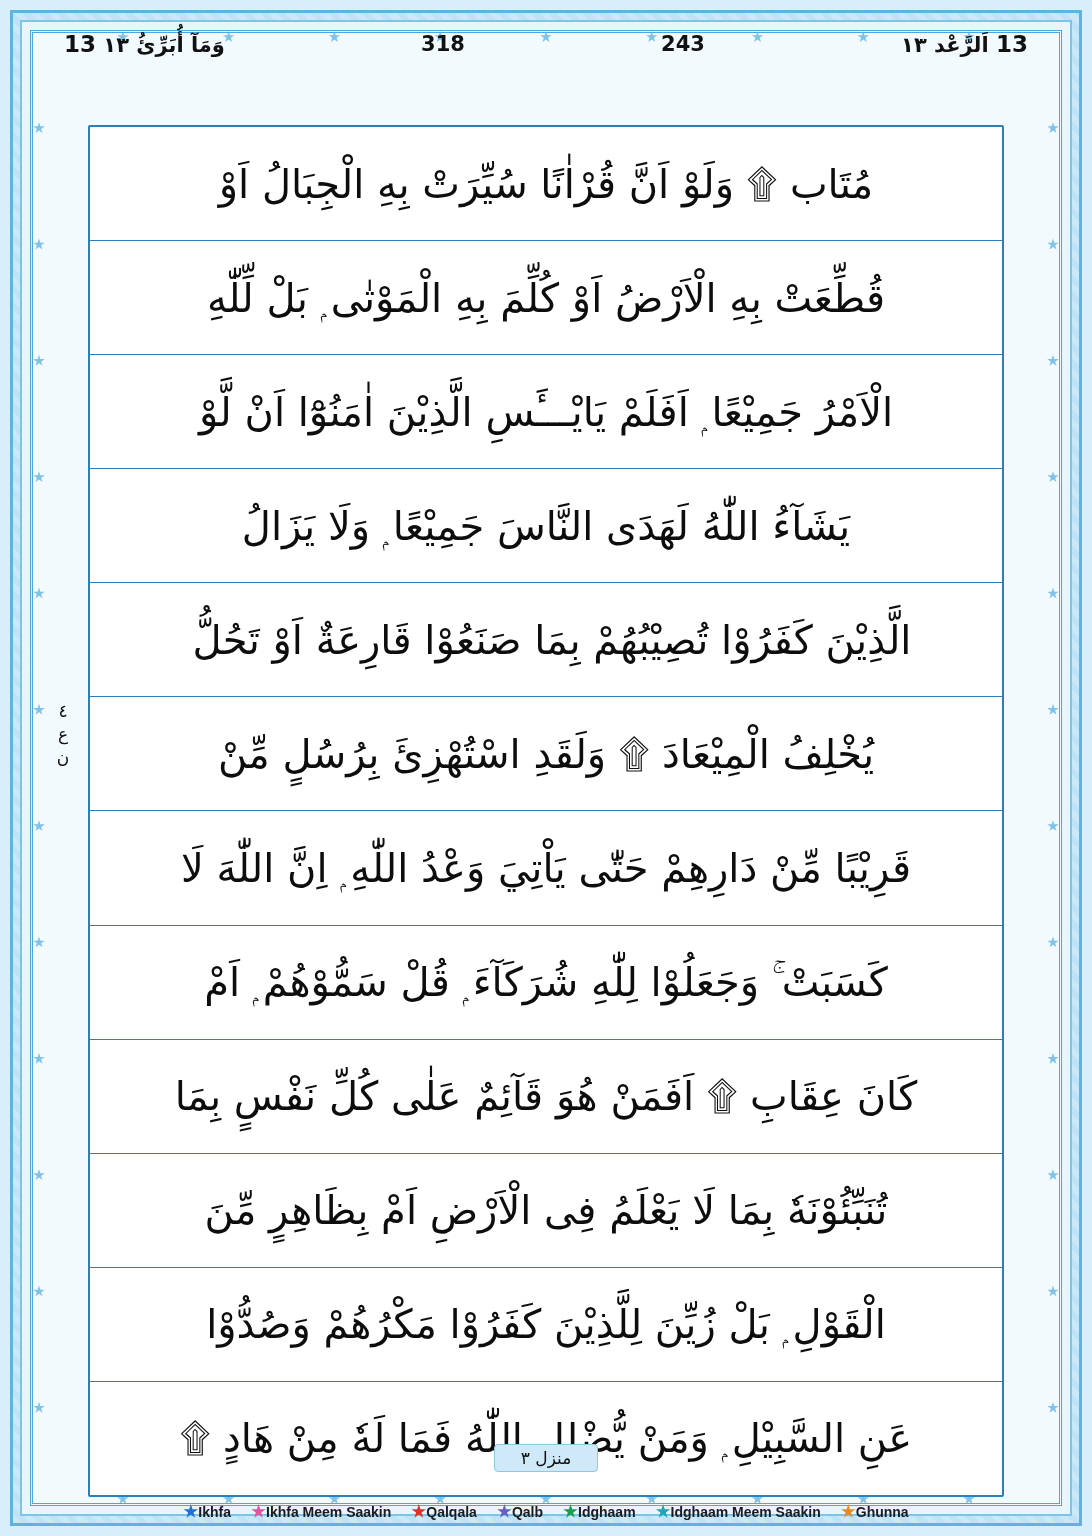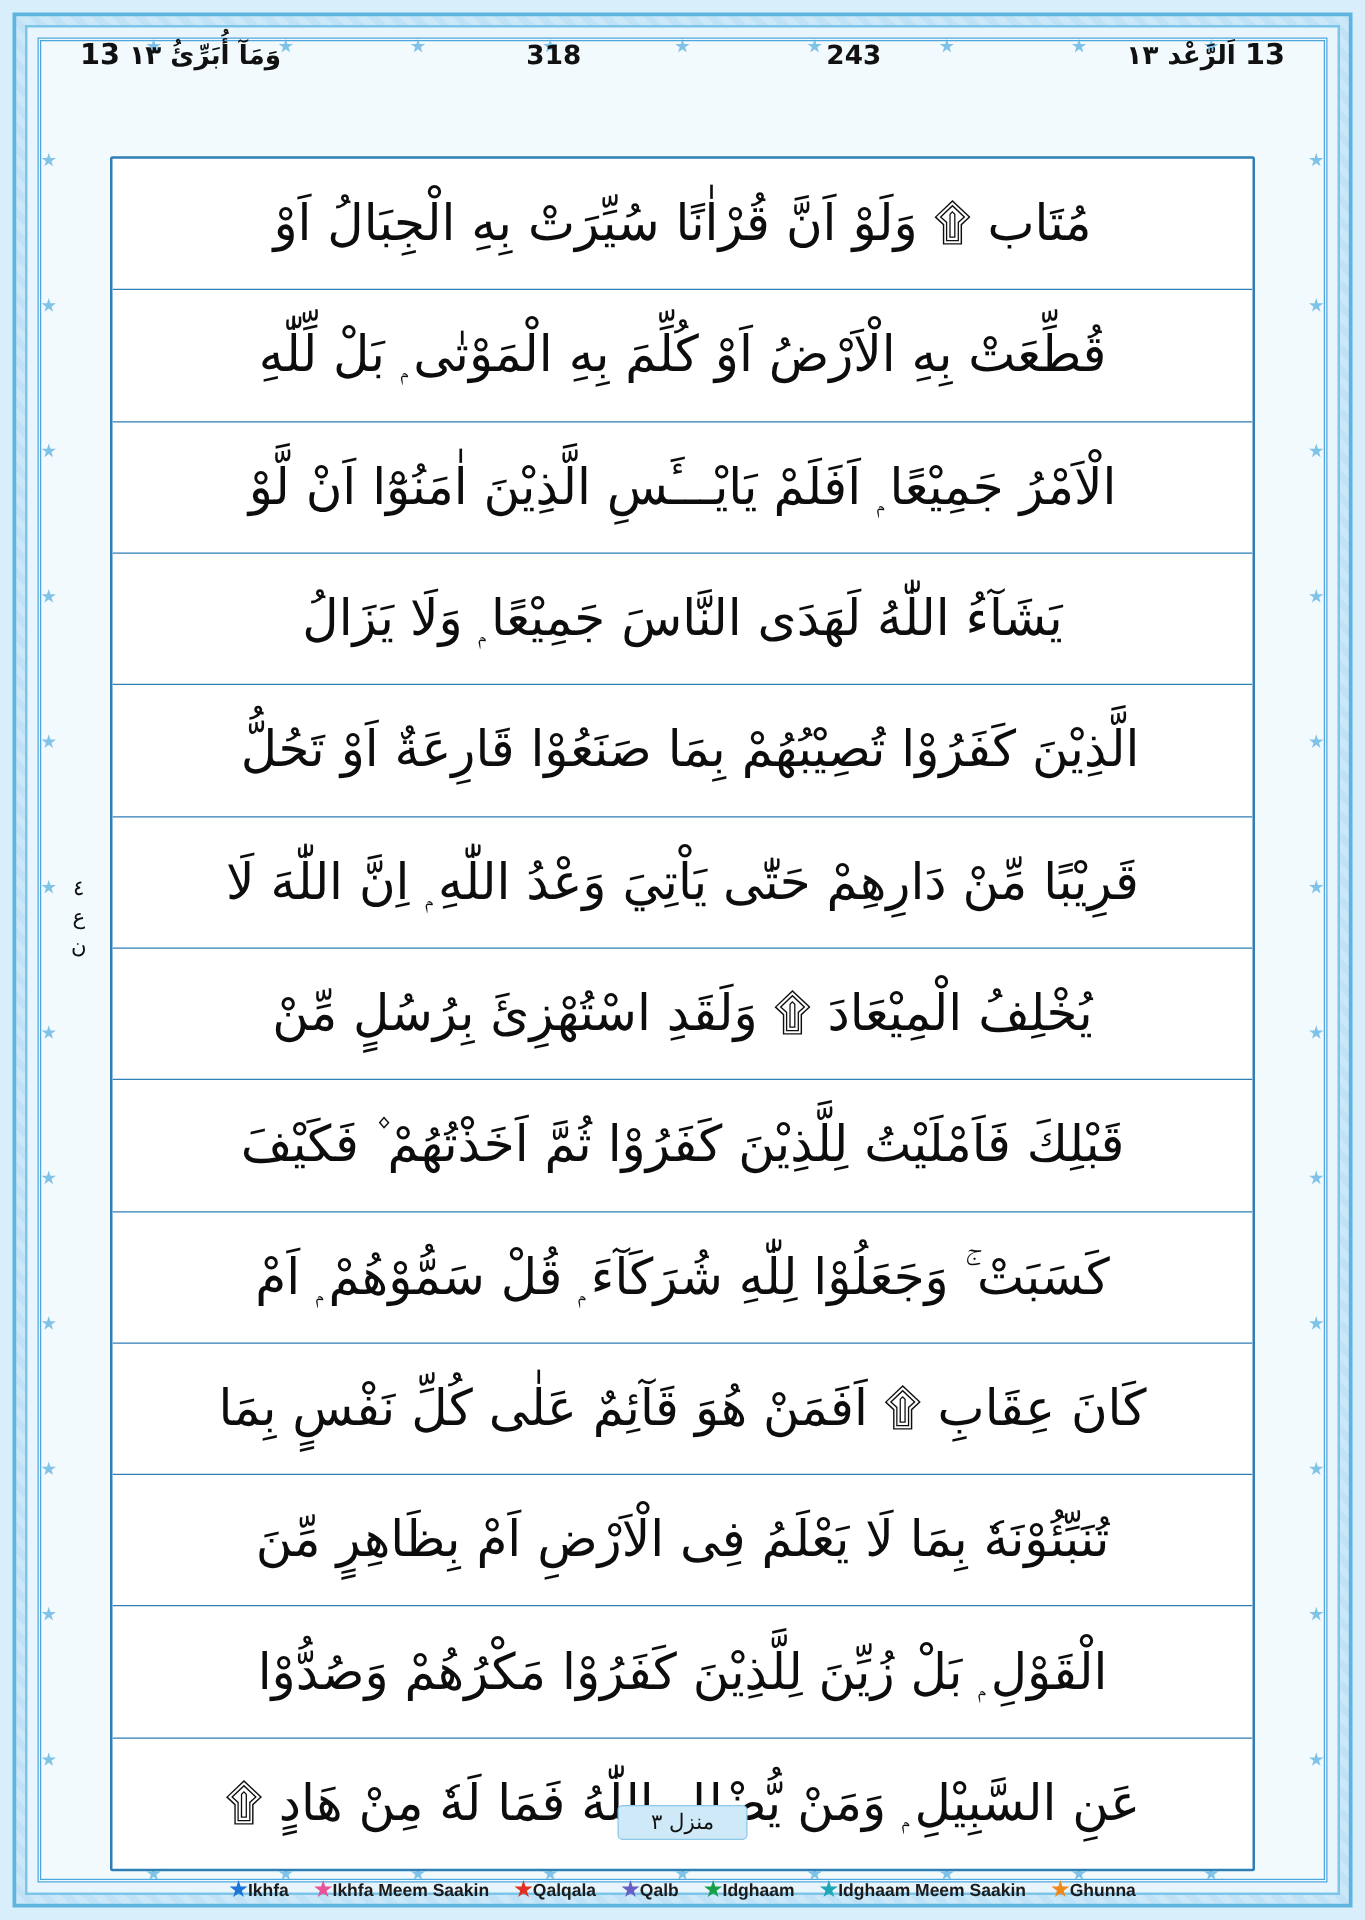--- a/index.html
+++ b/index.html
@@ -236,23 +236,22 @@
     <div>ع</div>
     <div>ن</div>
   </div>
 
   <div class="sheet">
     <div class="aline" style="font-size: 40px;">مُتَاب ۩ وَلَوْ اَنَّ قُرْاٰنًا سُيِّرَتْ بِهِ الْجِبَالُ اَوْ</div>
     <div class="aline" style="font-size: 40px;">قُطِّعَتْ بِهِ الْاَرْضُ اَوْ كُلِّمَ بِهِ الْمَوْتٰى ۭ بَلْ لِّلّٰهِ</div>
     <div class="aline" style="font-size: 40px;">الْاَمْرُ جَمِيْعًا ۭ اَفَلَمْ يَايْـــَٔسِ الَّذِيْنَ اٰمَنُوْٓا اَنْ لَّوْ</div>
     <div class="aline" style="font-size: 40px;">يَشَآءُ اللّٰهُ لَهَدَى النَّاسَ جَمِيْعًا ۭ وَلَا يَزَالُ</div>
     <div class="aline" style="font-size: 40px; padding-left: 28px;">الَّذِيْنَ كَفَرُوْا تُصِيْبُهُمْ بِمَا صَنَعُوْا قَارِعَةٌ اَوْ تَحُلُّ</div>
+    <div class="aline" style="font-size: 40px;">يُخْلِفُ الْمِيْعَادَ ۩ وَلَقَدِ اسْتُهْزِئَ بِرُسُلٍ مِّنْ</div>
     <div class="aline" style="font-size: 40px;">قَرِيْبًا مِّنْ دَارِهِمْ حَتّٰى يَاْتِيَ وَعْدُ اللّٰهِ ۭ اِنَّ اللّٰهَ لَا</div>
-    <div class="aline" style="font-size: 40px;">يُخْلِفُ الْمِيْعَادَ ۩ وَلَقَدِ اسْتُهْزِئَ بِرُسُلٍ مِّنْ</div>
-    <div class="aline" style="font-size: 40px;">قَبْلِكَ فَاَمْلَيْتُ لِلَّذِيْنَ كَفَرُوْا ثُمَّ اَخَذْتُهُمْ ۫ فَكَيْفَ</div>
     <div class="aline" style="font-size: 40px;">كَسَبَتْ ۚ وَجَعَلُوْا لِلّٰهِ شُرَكَآءَ ۭ قُلْ سَمُّوْهُمْ ۭ اَمْ</div>
     <div class="aline" style="font-size: 40px;">كَانَ عِقَابِ ۩ اَفَمَنْ هُوَ قَآئِمٌ عَلٰى كُلِّ نَفْسٍ بِمَا</div>
     <div class="aline" style="font-size: 40px;">تُنَبِّئُوْنَهٗ بِمَا لَا يَعْلَمُ فِى الْاَرْضِ اَمْ بِظَاهِرٍ مِّنَ</div>
     <div class="aline" style="font-size: 40px;">الْقَوْلِ ۭ بَلْ زُيِّنَ لِلَّذِيْنَ كَفَرُوْا مَكْرُهُمْ وَصُدُّوْا</div>
     <div class="aline" style="font-size: 40px;">عَنِ السَّبِيْلِ ۭ وَمَنْ يُّضْلِلِ اللّٰهُ فَمَا لَهٗ مِنْ هَادٍ ۩</div>
   </div>
 
   <div class="manzil">
     <div class="manzil-inner">منزل ٣</div>
   </div>

